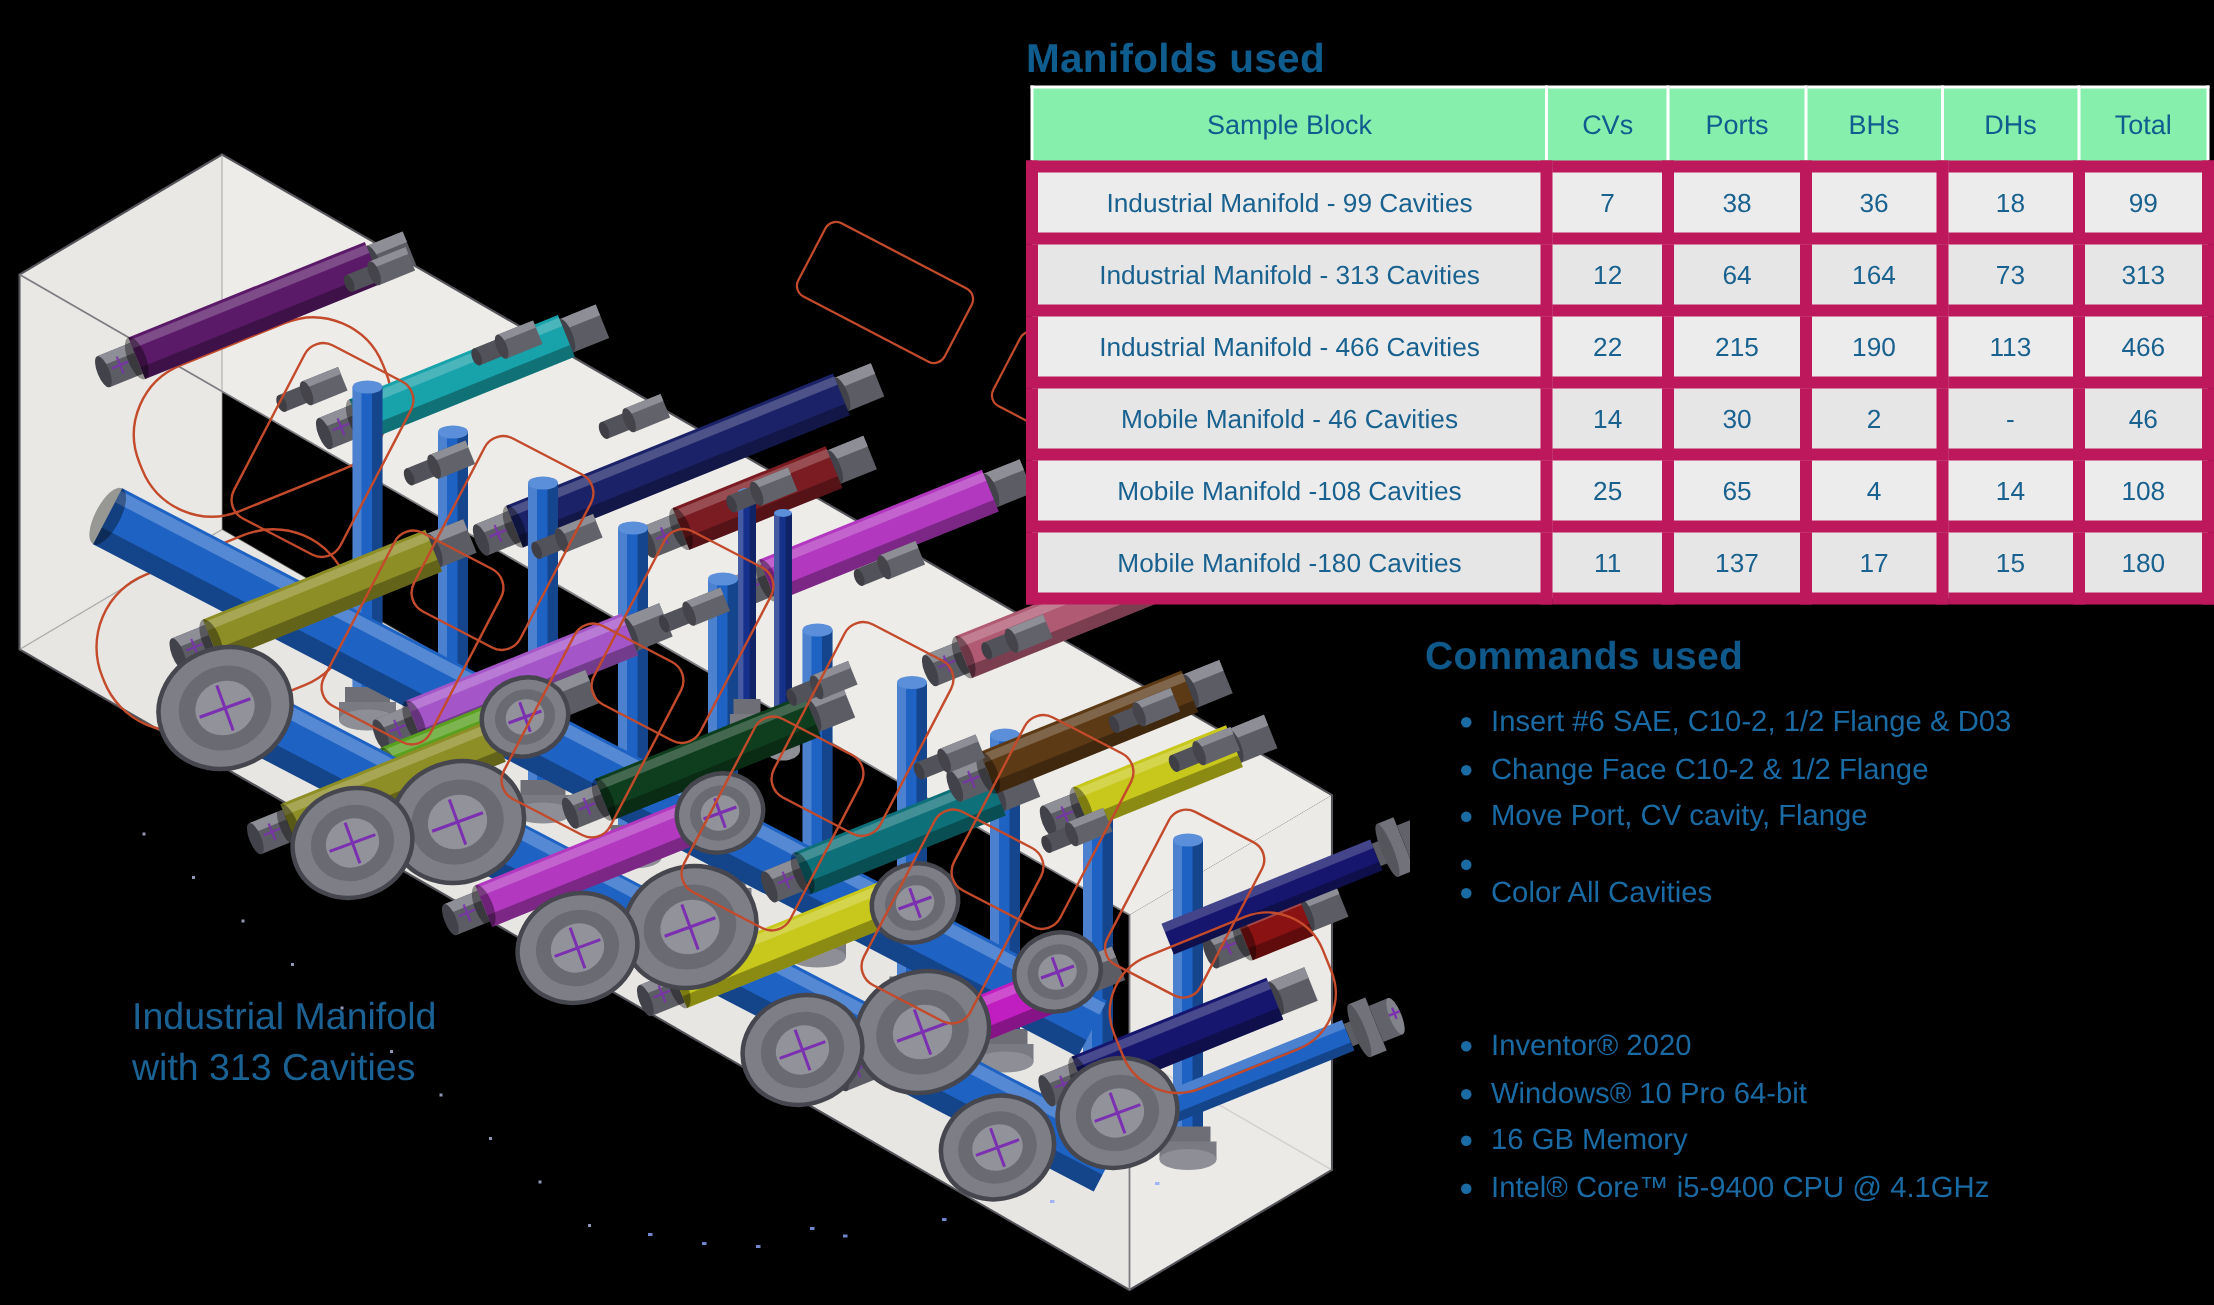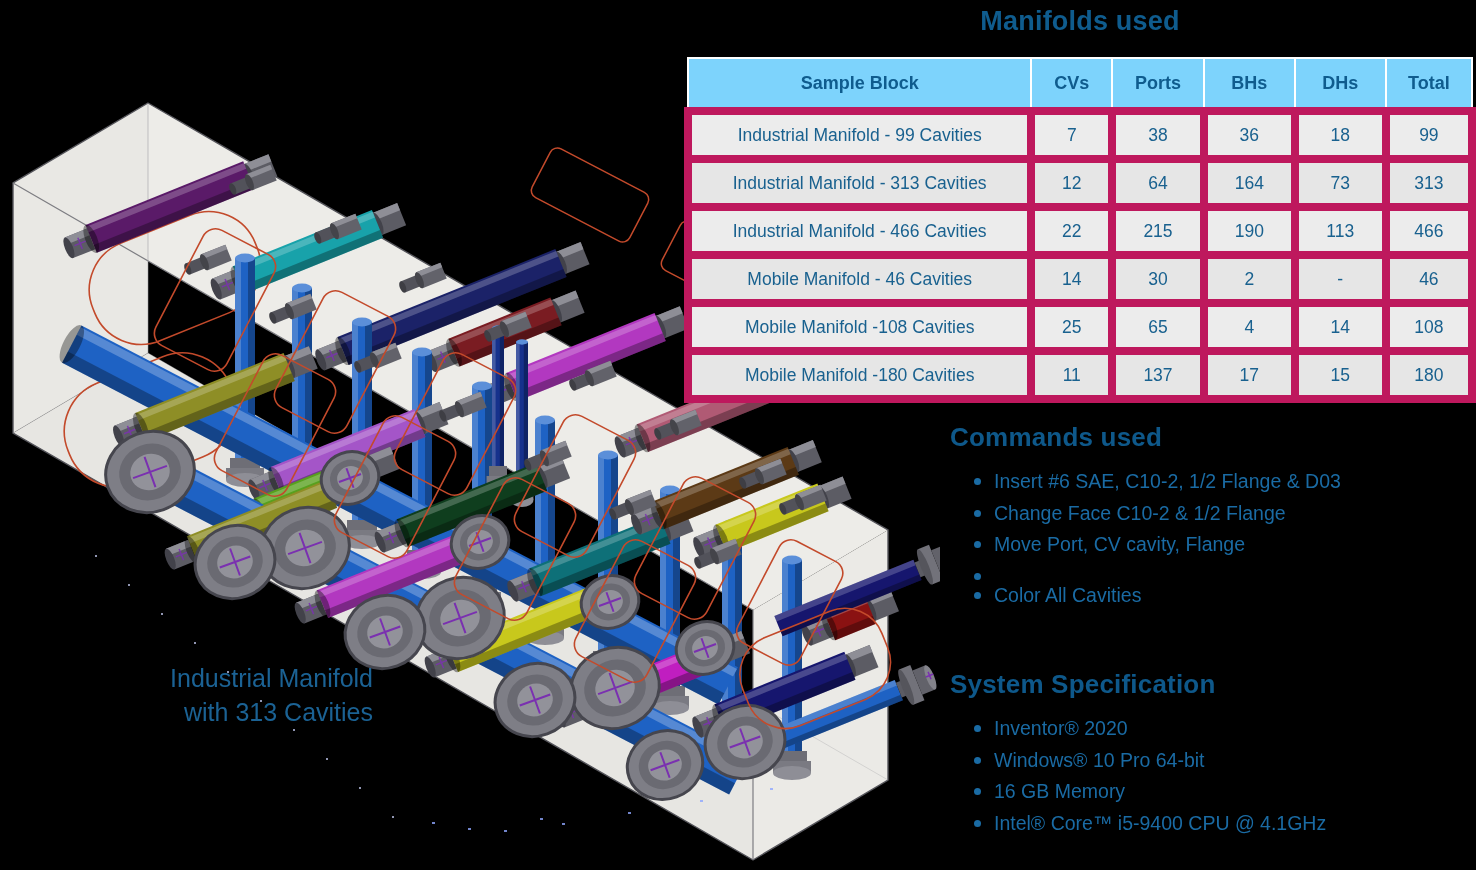--- a/index.html
+++ b/index.html
@@ -1,25 +1,25 @@
 <!DOCTYPE html>
 <html><head>
 <meta charset="utf-8">
 <style>
   html,body{margin:0;padding:0;background:#000;}
   .stage{position:relative;width:1476px;height:870px;background:#000;overflow:hidden;
          font-family:"Liberation Sans",sans-serif;}
   .scene{position:absolute;left:0;top:0;}
-  .caption{position:absolute;left:88px;top:661px;width:285px;text-align:right;
+  .caption{position:absolute;left:88px;top:661px;width:285px;text-align:left;
            color:#1B6294;font-size:25px;line-height:34px;}
-  .tbl-title{position:absolute;left:684px;top:6px;width:792px;text-align:center;
+  .tbl-title{position:absolute;left:684px;top:24px;width:792px;
              color:#0F5C8E;font-size:27px;font-weight:bold;letter-spacing:.2px;}
   table.manifolds{position:absolute;left:684px;top:57px;width:792px;border-collapse:collapse;
                   table-layout:fixed;}
-  table.manifolds th{background:#7dd3fc;color:#0F5C8E;font-size:18px;font-weight:bold;
+  table.manifolds th{background:#86efac;color:#0F5C8E;font-size:18px;font-weight:normal;
                      height:48px;border:2px solid #fff;padding:0;text-align:center;}
   table.manifolds td{background:#ECECEC;color:#19618F;font-size:17.5px;height:40px;
                      border:8px solid #be185d;padding:0;text-align:center;}
   table.manifolds tbody tr:nth-child(even) td{background:#E6E6E6;}
   .sec{position:absolute;left:950px;}
   .sec-commands{top:422px;}
   .sec-system{top:669px;}
   .sec h2{margin:0;color:#0E588A;font-size:26px;font-weight:bold;letter-spacing:.2px;}
   .sec ul{list-style:none;margin:13px 0 0 0;padding:0;}
   .sec li{display:flex;color:#1A6BA4;font-size:19.5px;line-height:31.5px;white-space:nowrap;}
@@ -722,21 +722,20 @@
           <span class="dot"></span>
         </li>
         <li>
           <span class="dot"></span>
           <span>Color All Cavities</span>
         </li>
       </ul>
   </div>
 
   <div class="sec sec-system">
-    <h2>System Specification</h2>
     <ul>
         <li>
           <span class="dot"></span>
           <span>Inventor® 2020</span>
         </li>
         <li>
           <span class="dot"></span>
           <span>Windows® 10 Pro 64-bit</span>
         </li>
         <li>

